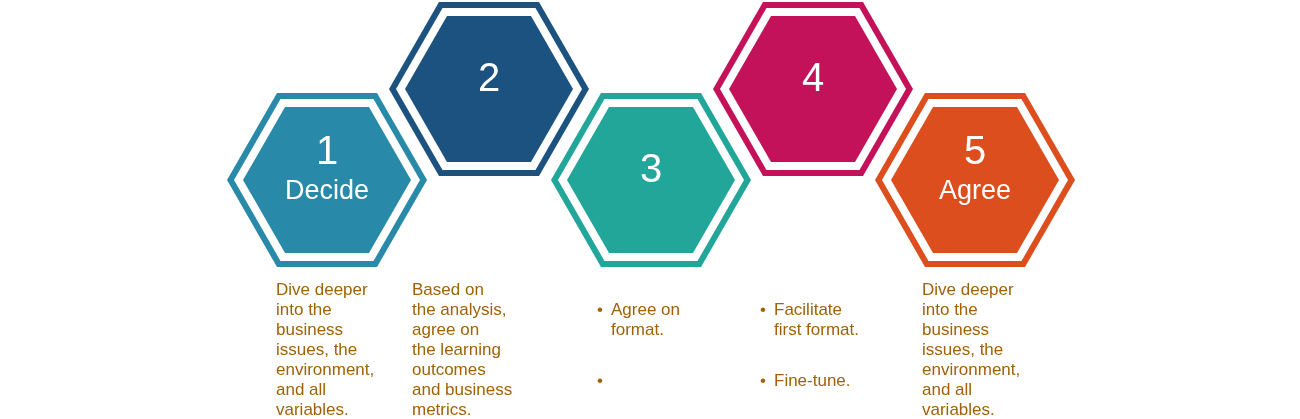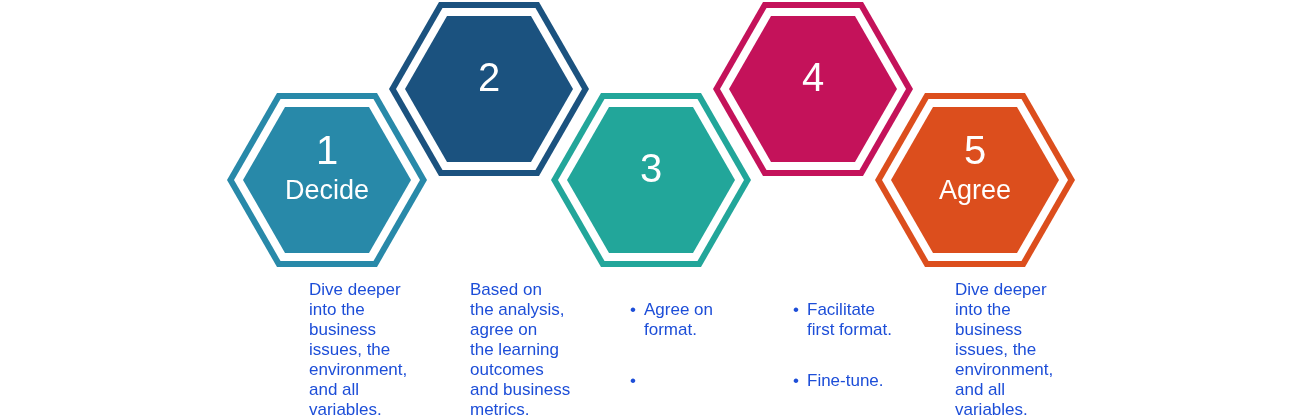--- a/index.html
+++ b/index.html
@@ -56,28 +56,27 @@
   .hex-pos-1 { left: 227px; top: 93px; }
   .hex-pos-2 { left: 389px; top: 2px;  }
   .hex-pos-3 { left: 551px; top: 93px; }
   .hex-pos-4 { left: 713px; top: 2px;  }
   .hex-pos-5 { left: 875px; top: 93px; }
 
   
   .desc {
     position: absolute;
     top: 280px;
-    color: #1d4ed8;
+    color: #a16207;
     font-size: 17px;
     line-height: 20px;
     white-space: pre-line;
-    margin-left: 33px;
   }
   .desc-pos-1 { left: 276px; width: 150px; }
-  .desc-pos-2 { left: 437px; width: 150px; }
+  .desc-pos-2 { left: 412px; width: 150px; }
   .desc-pos-3 { left: 597px; width: 150px; }
   .desc-pos-4 { left: 760px; width: 160px; }
   .desc-pos-5 { left: 922px; width: 150px; }
 
   .bullet-item {
     display: flex;
     align-items: flex-start;
     margin-bottom: 11px;
   }
   .bullet-dot {

